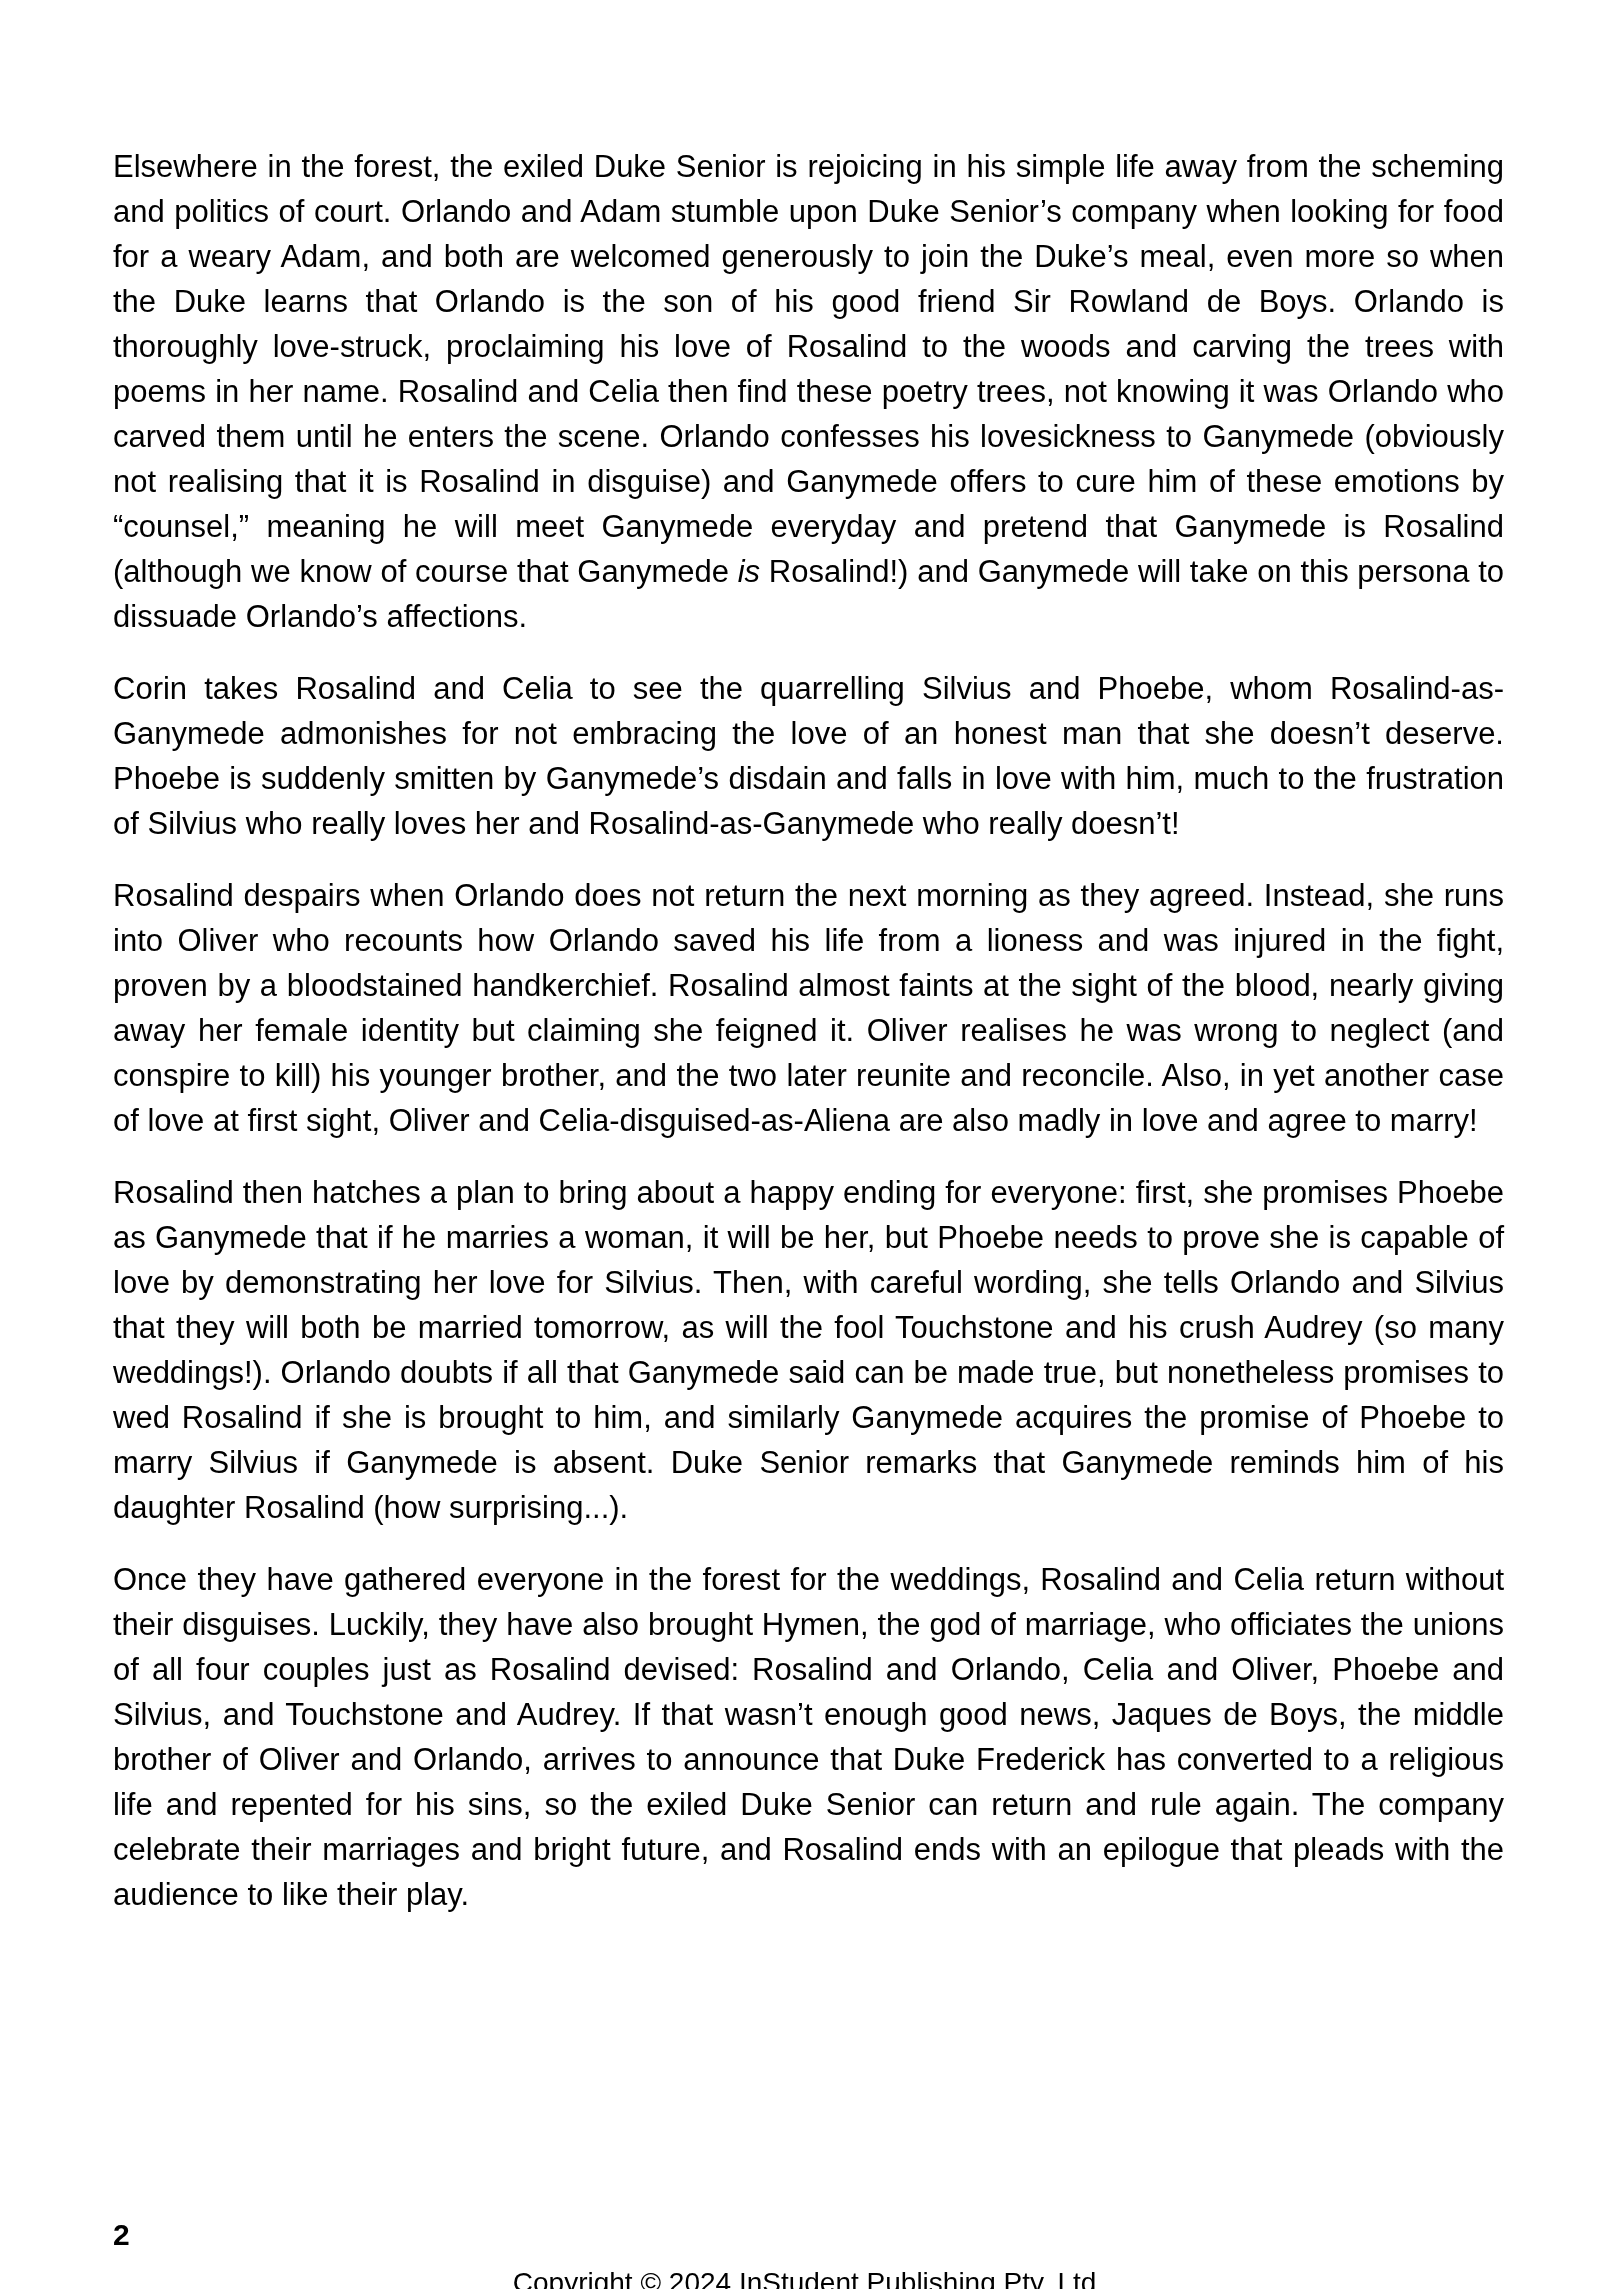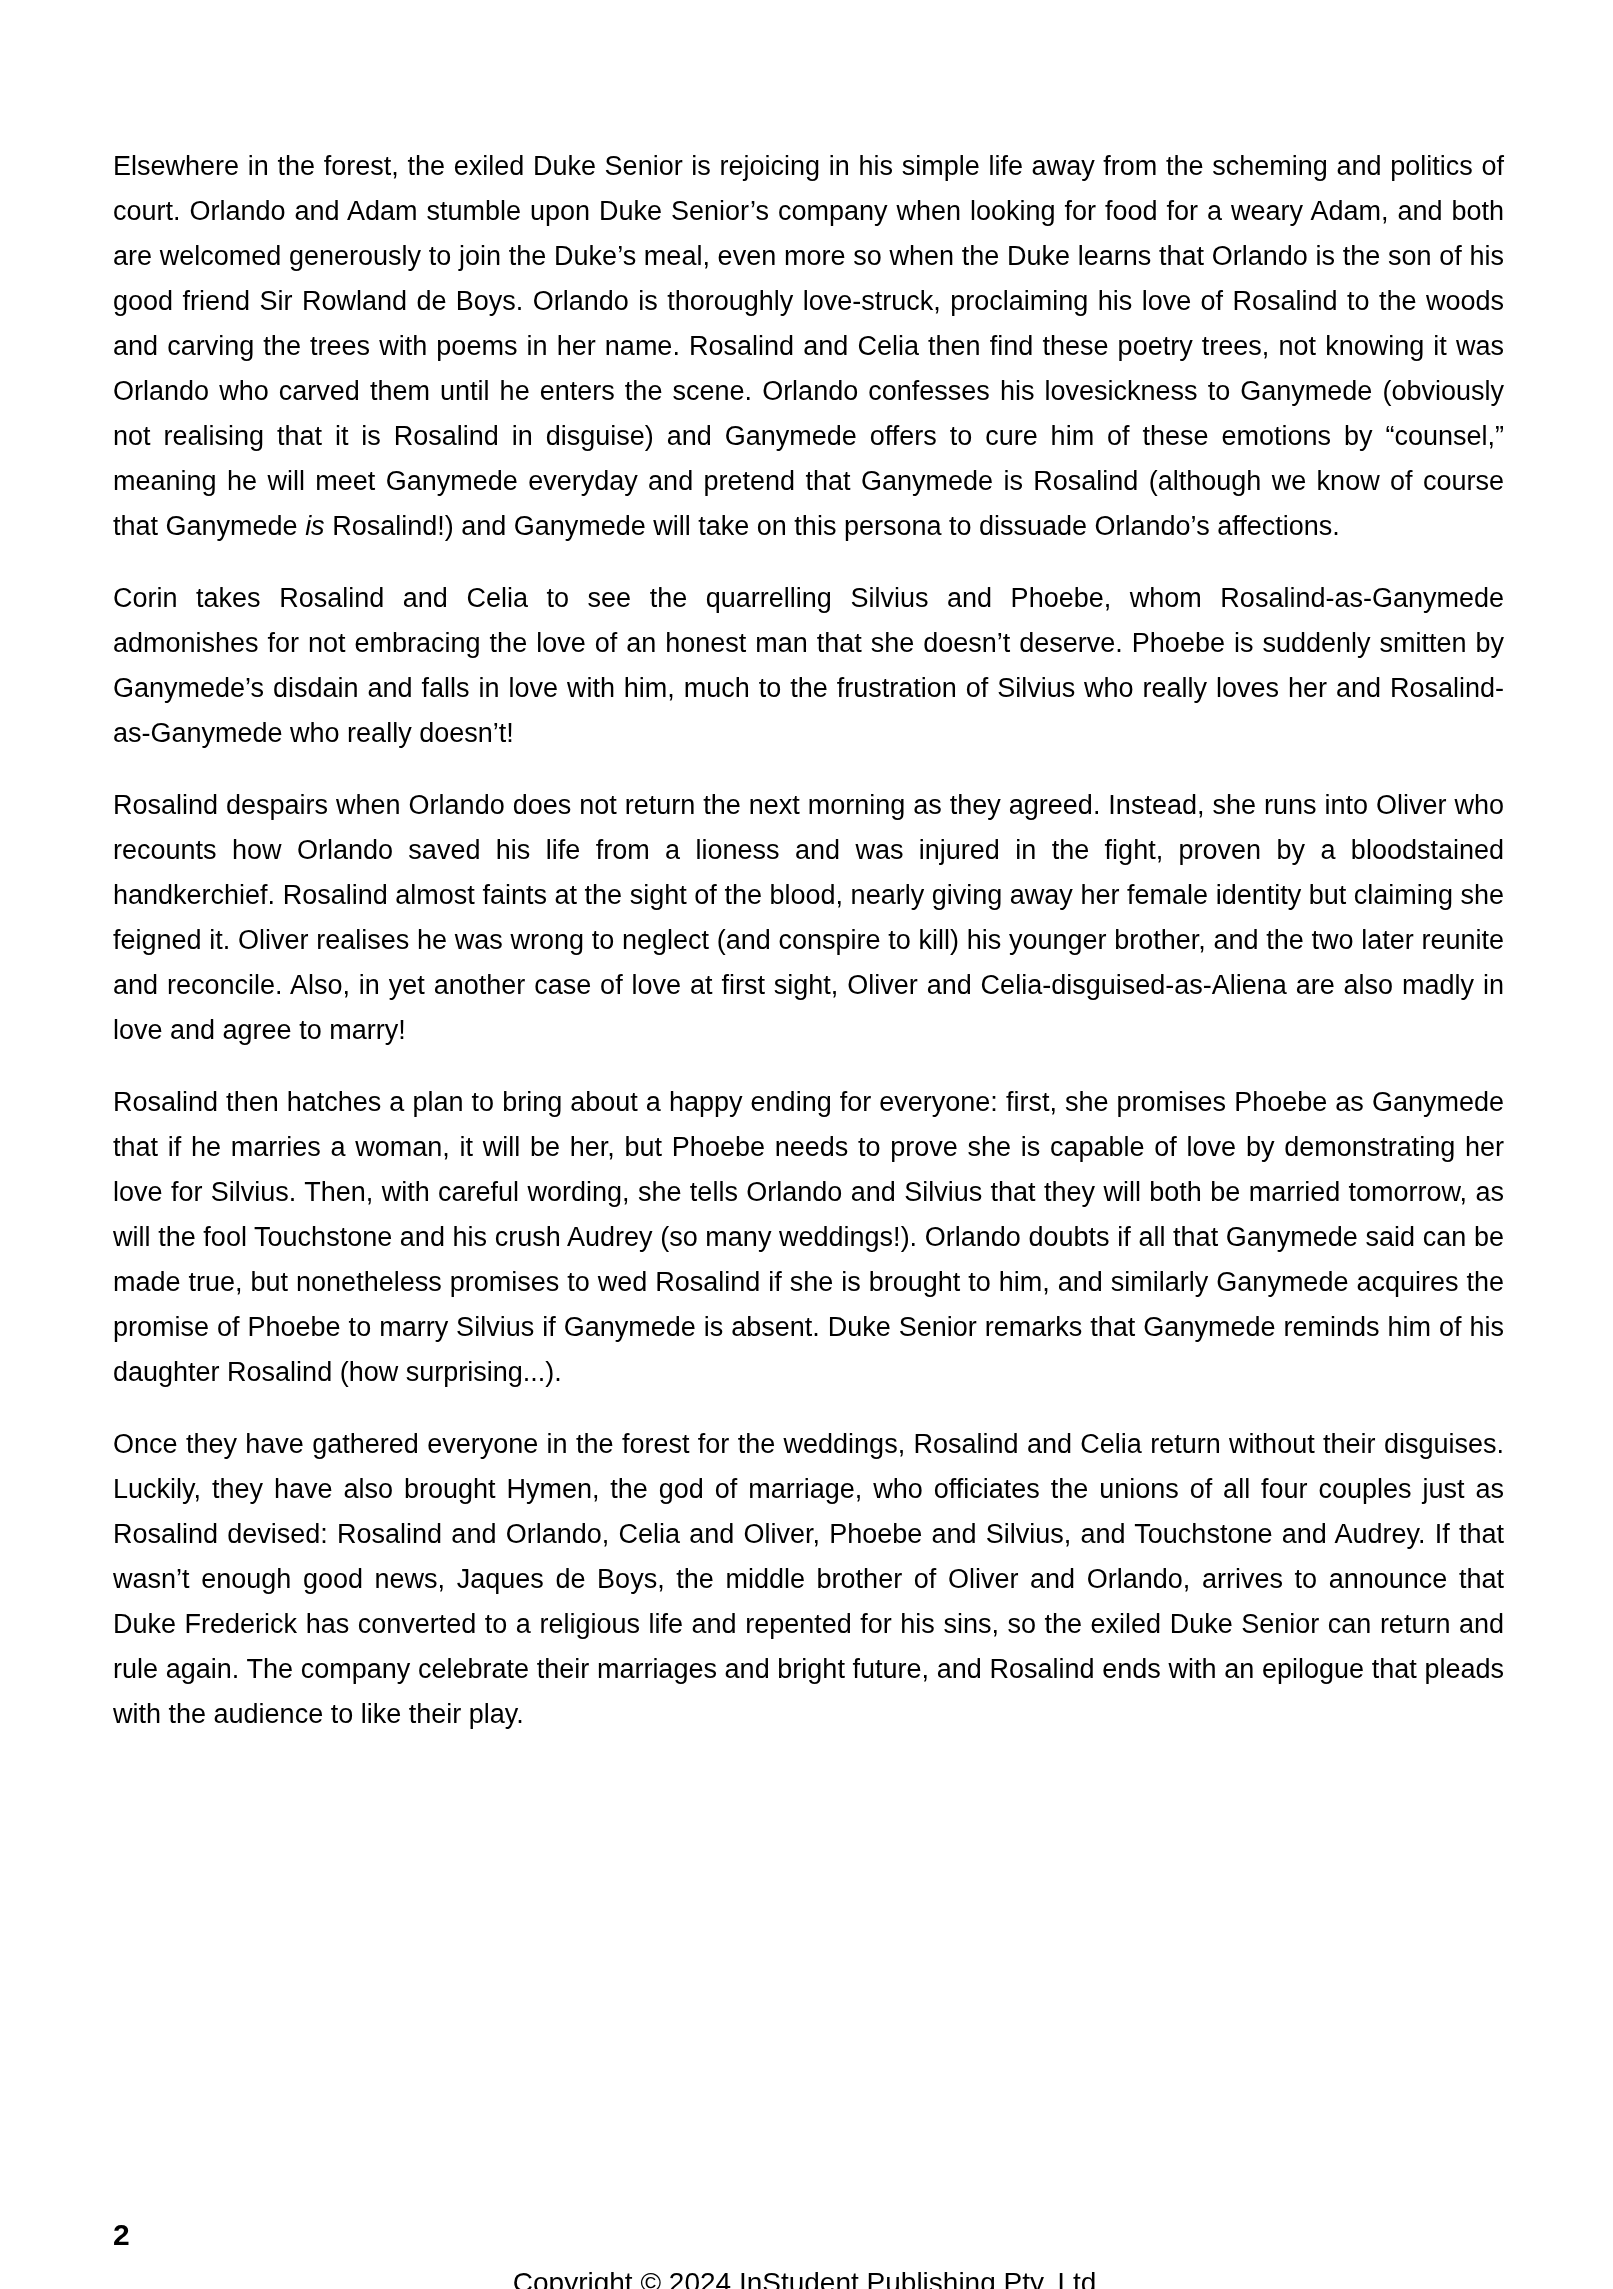--- a/index.html
+++ b/index.html
@@ -21,21 +21,21 @@
     background: #ffffff;
   }
   .body-text {
     position: absolute;
     top: 144px;
     left: 113px;
     width: 1391px;
   }
   .para {
     margin: 0 0 27px 0;
-    font-size: 27px;
+    font-size: 31px;
     line-height: 45px;
     text-align: justify;
   }
   .para em {
     font-style: italic;
   }
   .footer {
     position: absolute;
     left: 113px;
     width: 1391px;

